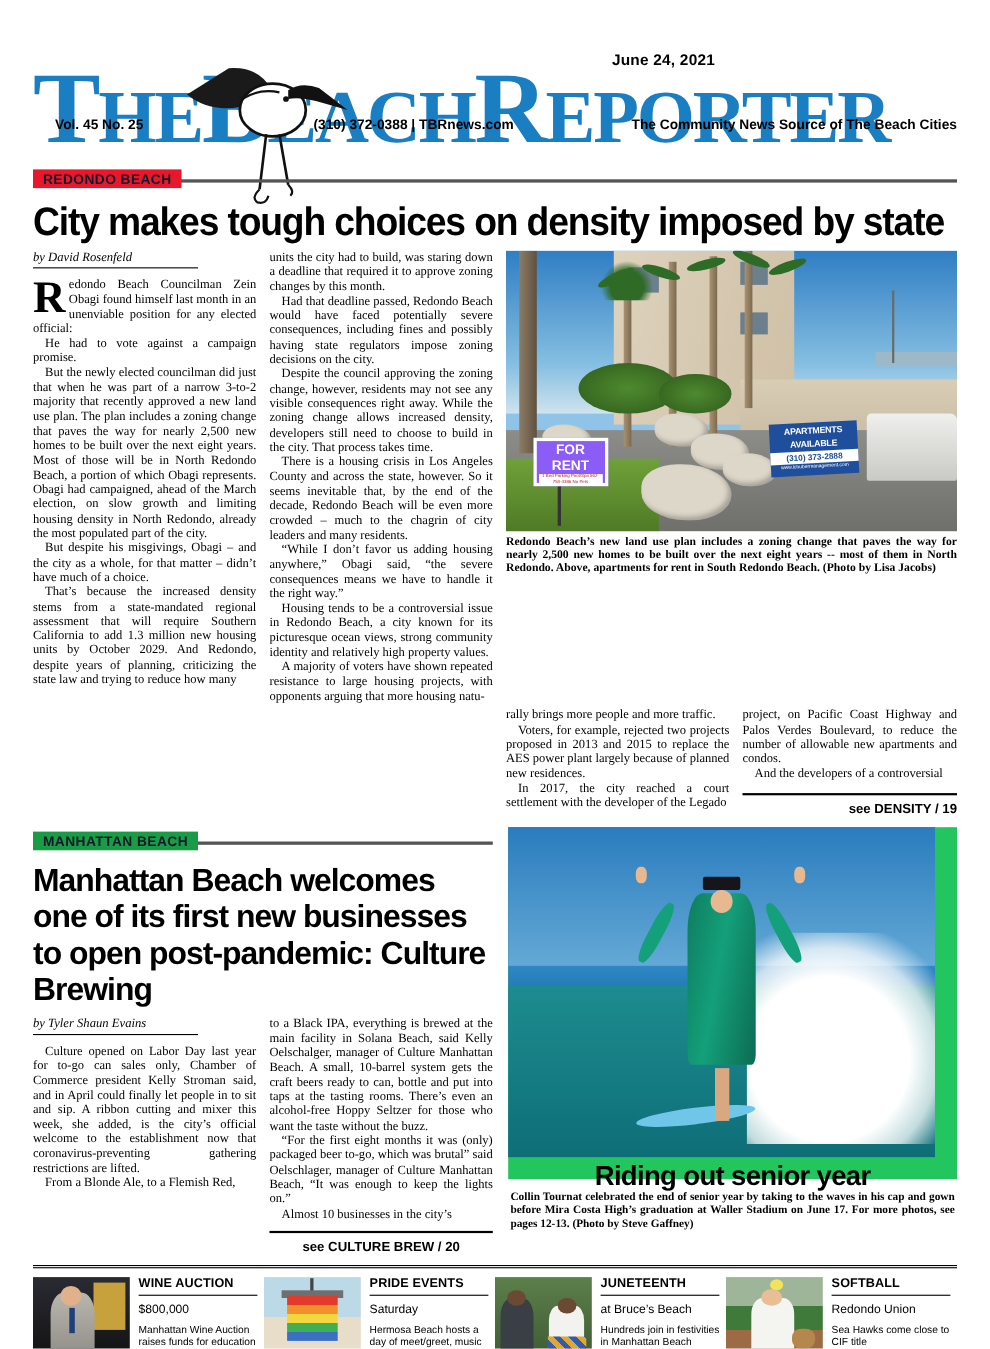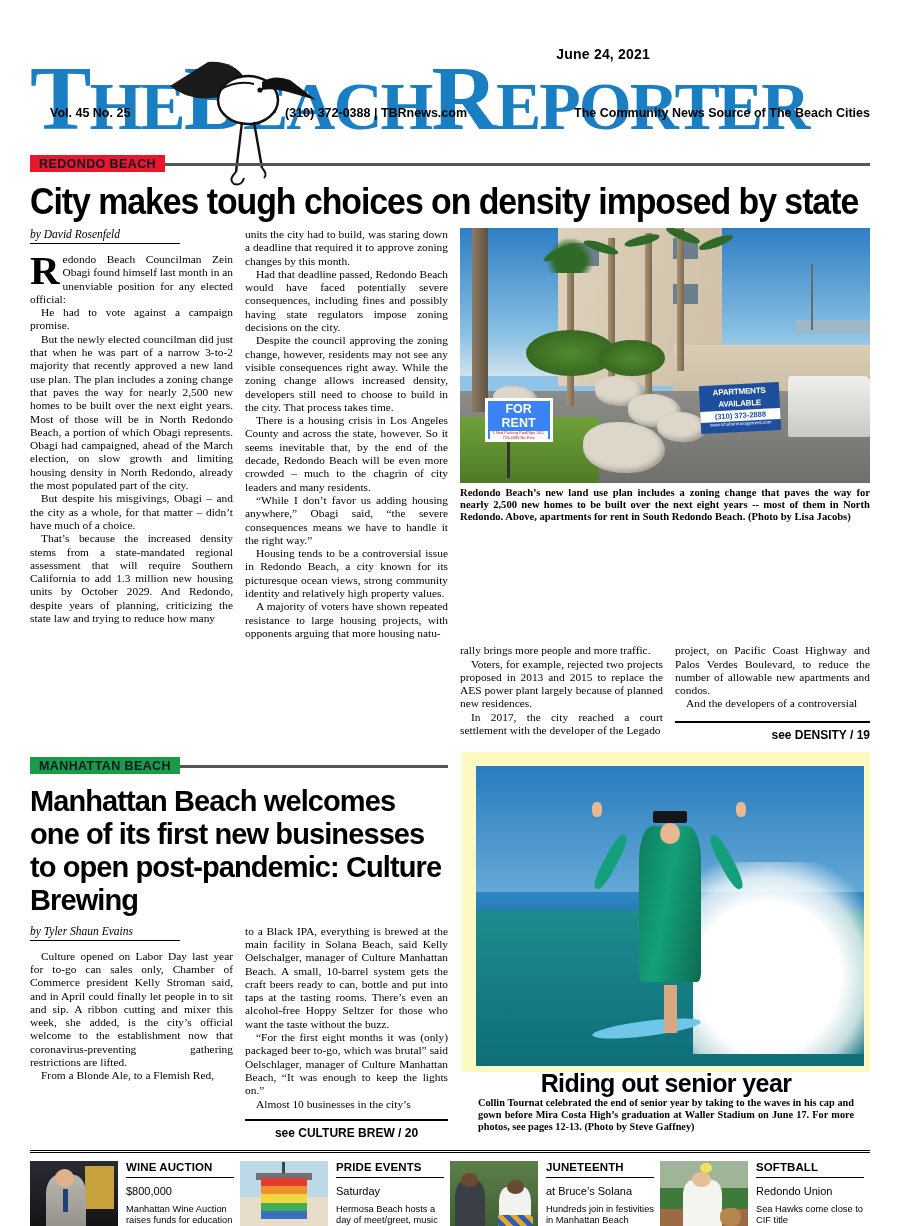--- a/index.html
+++ b/index.html
@@ -161,21 +161,21 @@
               background:radial-gradient(ellipse at 50% 70%, #2f6b27 0 38%, transparent 60%);
   }
   .frond { position:absolute; width:36px; height:9px; border-radius:50%;
            background:#2e6b26; }
   .rock { position:absolute; background:#ddd7c9; border-radius:40% 55% 45% 50%;
           box-shadow:inset -3px -3px 5px rgba(0,0,0,.25); }
   .shrub { position:absolute; border-radius:50%;
            background:radial-gradient(#4e8a2e,#2e5a1c); }
   .sign-rent {
     position:absolute; left:6%; bottom:16%; width:68px; height:44px;
-    background:#3b82f6; border:3px solid #fff;
+    background:#8b5cf6; border:3px solid #fff;
   }
   .sign-rent b { display:block; color:#fff; font-family:"Liberation Sans",sans-serif;
     font-weight:bold; font-size:12.5px; line-height:12px; text-align:center; padding-top:2px;}
   .sign-rent .sub { display:block; background:#fff; color:#b3181f; font-size:4px;
     line-height:4.6px; margin:2px 2px 0; text-align:center; font-family:"Liberation Sans",sans-serif;}
   .sign-post { position:absolute; left:11.5%; bottom:2%; width:3px; height:16%; background:#333; }
   .sign-apt {
     position:absolute; right:22%; bottom:20%; width:80px; height:48px;
     background:#1f4f9c; transform:rotate(-3deg);
   }
@@ -185,21 +185,21 @@
     font-weight:bold; font-size:7.5px; text-align:center; margin-top:2px; line-height:11px;}
   .sign-apt .t3 { color:#fff; font-family:"Liberation Sans",sans-serif;
     font-size:4.5px; text-align:center; line-height:6px;}
   .van { position:absolute; right:0; bottom:18%; width:20%; height:24%;
          background:linear-gradient(#efefed,#c9c9c5); border-radius:4px 6px 2px 2px; }
   .pole { position:absolute; right:14%; top:14%; width:2px; height:26%; background:#6a6a66; }
   .ocean-strip { position:absolute; right:0; top:36%; width:18%; height:5%;
                  background:#9db9c7; }
 
   
-  .surf-box { width:408px; height:320px; background:#fef9c3; padding:14px; }
+  .surf-box { width:408px; height:320px; background:#22c55e; padding:0; }
   .surf-photo { width:388px; height:300px; position:relative; overflow:hidden;
                 background:linear-gradient(#2a7fc0 0%,#2f8cc9 40%,#1f6ea8 55%,#17a6a0 70%,#0f8f94 100%); }
   .surf-sky { position:absolute; inset:0 0 58% 0; background:linear-gradient(#2a7cbe,#64a9d6); }
   .surf-wave { position:absolute; left:0; bottom:0; width:100%; height:52%;
                background:linear-gradient(#1d8c8f,#0e6e78); }
   .wave-crest { position:absolute; right:-4%; bottom:4%; width:48%; height:64%;
                 background:radial-gradient(ellipse at 40% 60%, #ffffff 0 46%, rgba(255,255,255,.75) 62%, rgba(255,255,255,0) 78%); }
   .surf-board { position:absolute; left:30%; bottom:10%; width:28%; height:5%;
                 background:#6fc6e8; border-radius:50%; transform:rotate(-7deg); }
   .gown { position:absolute; left:42%; top:20%; width:16%; height:52%;
@@ -502,21 +502,21 @@
     <div class="teaser">
       <div class="teaser-img t3-art">
         <div class="t3-p1"></div>
         <div class="t3-h1"></div>
         <div class="t3-p2"></div>
         <div class="t3-h2"></div>
         <div class="t3-skirt"></div>
       </div>
       <div class="teaser-txt">
         <div class="teaser-head">JUNETEENTH</div>
-        <div class="teaser-sub">at Bruce’s Solana</div>
+        <div class="teaser-sub">at Bruce’s Beach</div>
         <div class="teaser-body">Hundreds join in festivities in Manhattan Beach</div>
 
       </div>
     </div>
 
     <div class="teaser">
       <div class="teaser-img t4-art">
         <div class="t4-ball"></div>
         <div class="t4-p"></div>
         <div class="t4-h"></div>

